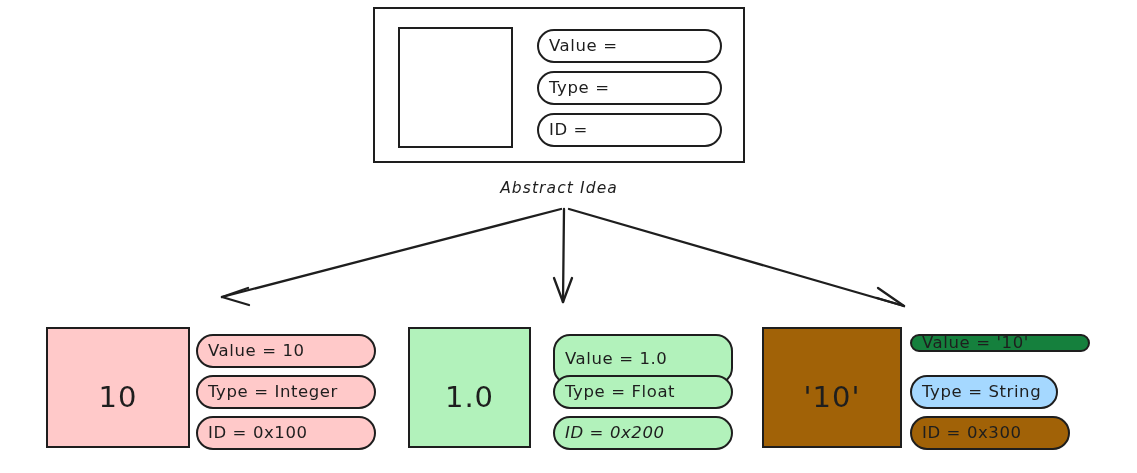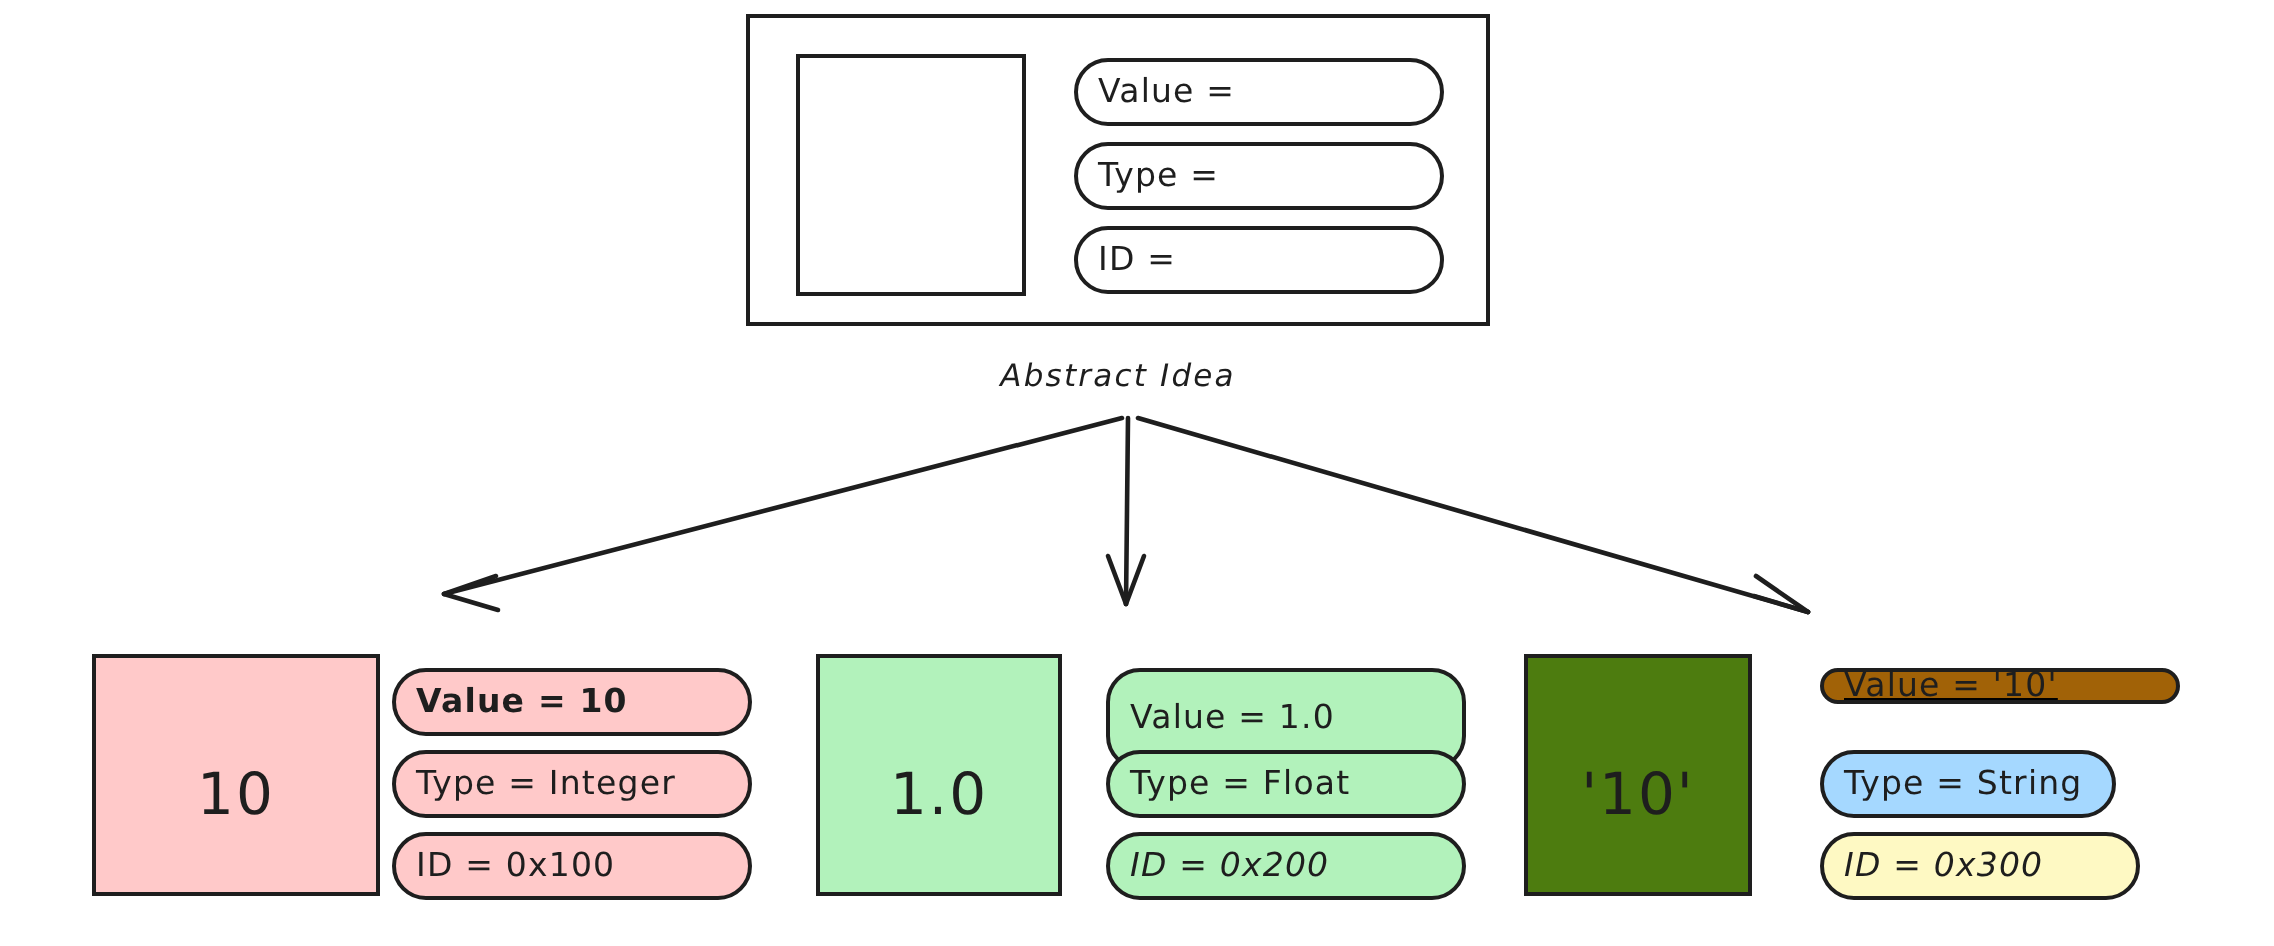--- a/index.html
+++ b/index.html
@@ -124,21 +124,21 @@
     <g>
       <path d="M 569 209 L 904 306"></path>
       <path d="M 904 306 L 877 298"></path>
       <path d="M 904 306 L 878 288"></path>
     </g>
   </svg>
 
   <div class="hd-square" style="left:46px; top:327px; width:144px; height:121px; background:#ffc9c9;">
     <span class="hand big-value">10</span>
   </div>
-  <div class="hd-pill" style="left:196px; top:334px; width:180px; height:34px; background:#ffc9c9;font-weight:bold;">
+  <div class="hd-pill" style="left:196px; top:334px; width:180px; height:34px; background:#ffc9c9;">
     <span class="hand pill-text">Value = 10</span>
   </div>
   <div class="hd-pill" style="left:196px; top:375px; width:180px; height:34px; background:#ffc9c9;">
     <span class="hand pill-text">Type = Integer</span>
   </div>
   <div class="hd-pill" style="left:196px; top:416px; width:180px; height:34px; background:#ffc9c9;">
     <span class="hand pill-text">ID = 0x100</span>
   </div>
 
   <div class="hd-square" style="left:408px; top:327px; width:123px; height:121px; background:#b2f2bb;">
@@ -147,26 +147,26 @@
   <div class="hd-pill" style="left:553px; top:334px; width:180px; height:51px; background:#b2f2bb;">
     <span class="hand pill-text">Value = 1.0</span>
   </div>
   <div class="hd-pill" style="left:553px; top:375px; width:180px; height:34px; background:#b2f2bb;">
     <span class="hand pill-text">Type = Float</span>
   </div>
   <div class="hd-pill" style="left:553px; top:416px; width:180px; height:34px; background:#b2f2bb;font-style:italic;">
     <span class="hand pill-text">ID = 0x200</span>
   </div>
 
-  <div class="hd-square" style="left:762px; top:327px; width:114px; height:121px; background:#4d7c0f;">
+  <div class="hd-square" style="left:762px; top:327px; width:140px; height:121px; background:#a16207;">
     <span class="hand big-value">'10'</span>
   </div>
-  <div class="hd-pill" style="left:910px; top:334px; width:180px; height:18px; background:#a16207;text-decoration:underline;">
+  <div class="hd-pill" style="left:910px; top:334px; width:180px; height:18px; background:#15803d;">
     <span class="hand pill-text">Value = '10'</span>
   </div>
   <div class="hd-pill" style="left:910px; top:375px; width:148px; height:34px; background:#a5d8ff;">
     <span class="hand pill-text">Type = String</span>
   </div>
-  <div class="hd-pill" style="left:910px; top:416px; width:160px; height:34px; background:#fef9c3;font-style:italic;">
+  <div class="hd-pill" style="left:910px; top:416px; width:160px; height:34px; background:#a16207;">
     <span class="hand pill-text">ID = 0x300</span>
   </div>
 
 </div>
 
 </body></html>

